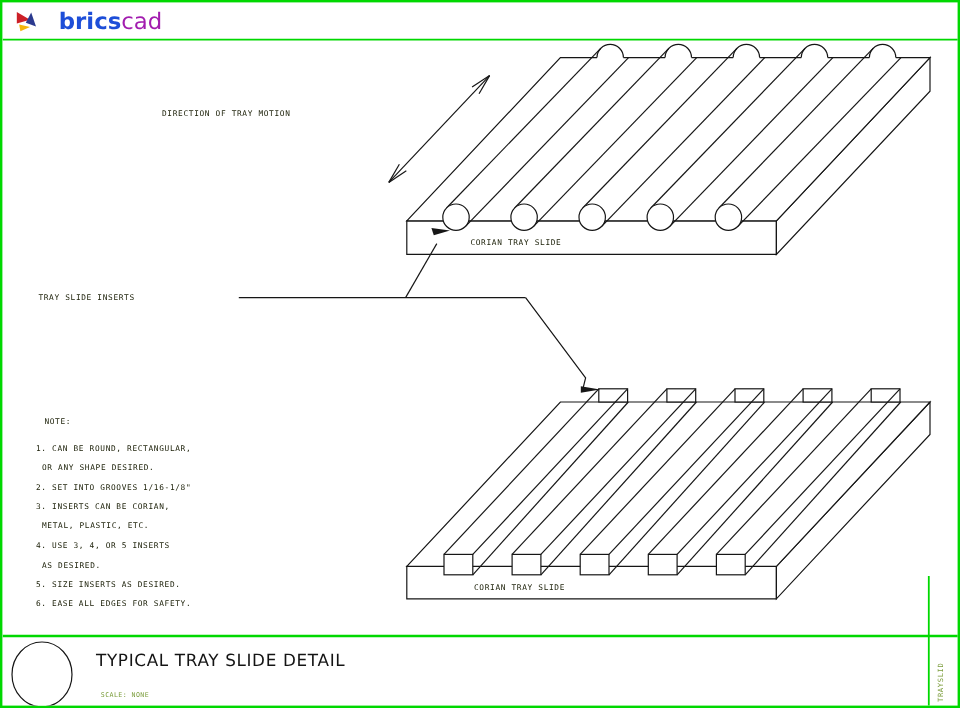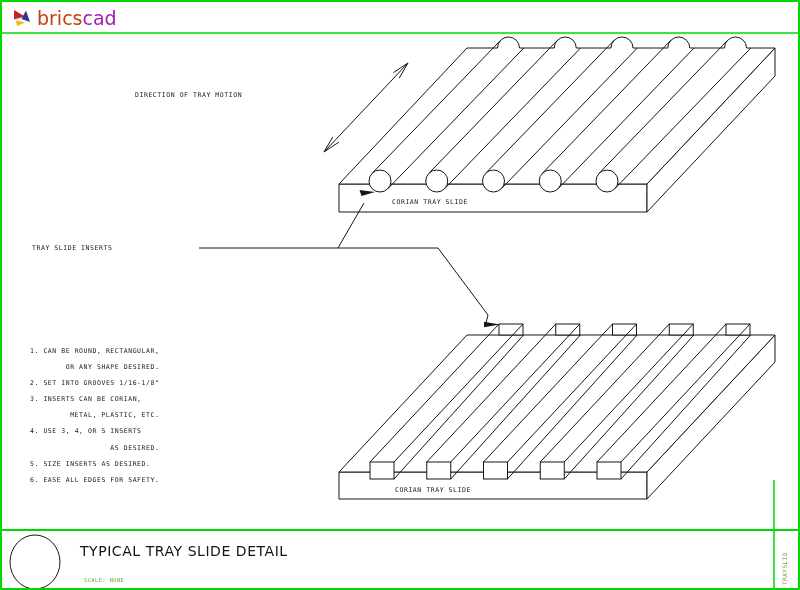--- a/index.html
+++ b/index.html
@@ -4,35 +4,35 @@
 <style>
   html,body{margin:0;padding:0;background:#fff;}
   .sheet{position:relative;width:800px;height:590px;box-sizing:border-box;
          border:2px solid #00d800;background:#fff;overflow:hidden;
          font-family:"DejaVu Sans",sans-serif;}
   .geom{position:absolute;left:0;top:0;}
   
   .logo{position:absolute;left:10px;top:4px;display:flex;align-items:center;gap:5px;}
   .logo svg{display:block;}
   .brand{font-family:"DejaVu Sans",sans-serif;font-size:19px;line-height:24px;}
-  .brand-b{color:#c2410c;font-weight:normal;}
+  .brand-b{color:#1d4ed8;font-weight:bold;margin-left:12px;}
   .brand-c{color:#a21caf;font-weight:normal;text-align:center;}
   
   .cadtext{position:absolute;font-family:"DejaVu Sans Mono",monospace;font-size:6.5px;
            letter-spacing:.55px;color:#20240d;white-space:pre;}
   .direction{left:133px;top:89px;}
   .inserts{left:30px;top:242px;}
   .corian-top{left:390px;top:196px;}
   .corian-bottom{left:393px;top:484px;}
   
   .notes{position:absolute;left:28px;top:341px;}
   .cadline{font-family:"DejaVu Sans Mono",monospace;font-size:6.5px;letter-spacing:.55px;
            line-height:16.1px;color:#20240d;white-space:pre;}
   .note-title{margin-left:7px;margin-bottom:7px;}
-  .cont{padding-left:5px;text-align:right;}
+  .cont{padding-left:5px;}
   
   .tb-title{position:absolute;left:78px;top:541px;font-size:14px;letter-spacing:.55px;
             color:#141414;white-space:pre;}
   .tb-scale{position:absolute;left:82px;top:575px;font-family:"DejaVu Sans Mono",monospace;
             font-size:5.5px;letter-spacing:.35px;color:#7a9c3a;white-space:pre;}
   .tb-sheetid{position:absolute;left:779px;top:583px;transform:rotate(-90deg);
               transform-origin:0 0;font-family:"DejaVu Sans Mono",monospace;font-size:6px;
               letter-spacing:.5px;color:#7a9c3a;white-space:pre;}
 </style>
 </head>
@@ -149,20 +149,21 @@
     </svg>
     <span class="brand"><span class="brand-b">brics</span><span class="brand-c">cad</span></span>
   </div>
 
   <div class="cadtext direction">DIRECTION OF TRAY MOTION</div>
   <div class="cadtext inserts">TRAY SLIDE INSERTS</div>
   <div class="cadtext corian-top">CORIAN TRAY SLIDE</div>
   <div class="cadtext corian-bottom">CORIAN TRAY SLIDE</div>
 
   <div class="notes">
+    <div class="cadline note-title">NOTE:</div>
     <div class="cadline">1. CAN BE ROUND, RECTANGULAR,</div>
     <div class="cadline cont">OR ANY SHAPE DESIRED.</div>
     <div class="cadline">2. SET INTO GROOVES 1/16-1/8"</div>
     <div class="cadline">3. INSERTS CAN BE CORIAN,</div>
     <div class="cadline cont">METAL, PLASTIC, ETC.</div>
     <div class="cadline">4. USE 3, 4, OR 5 INSERTS</div>
     <div class="cadline cont">AS DESIRED.</div>
     <div class="cadline">5. SIZE INSERTS AS DESIRED.</div>
     <div class="cadline">6. EASE ALL EDGES FOR SAFETY.</div>
   </div>

